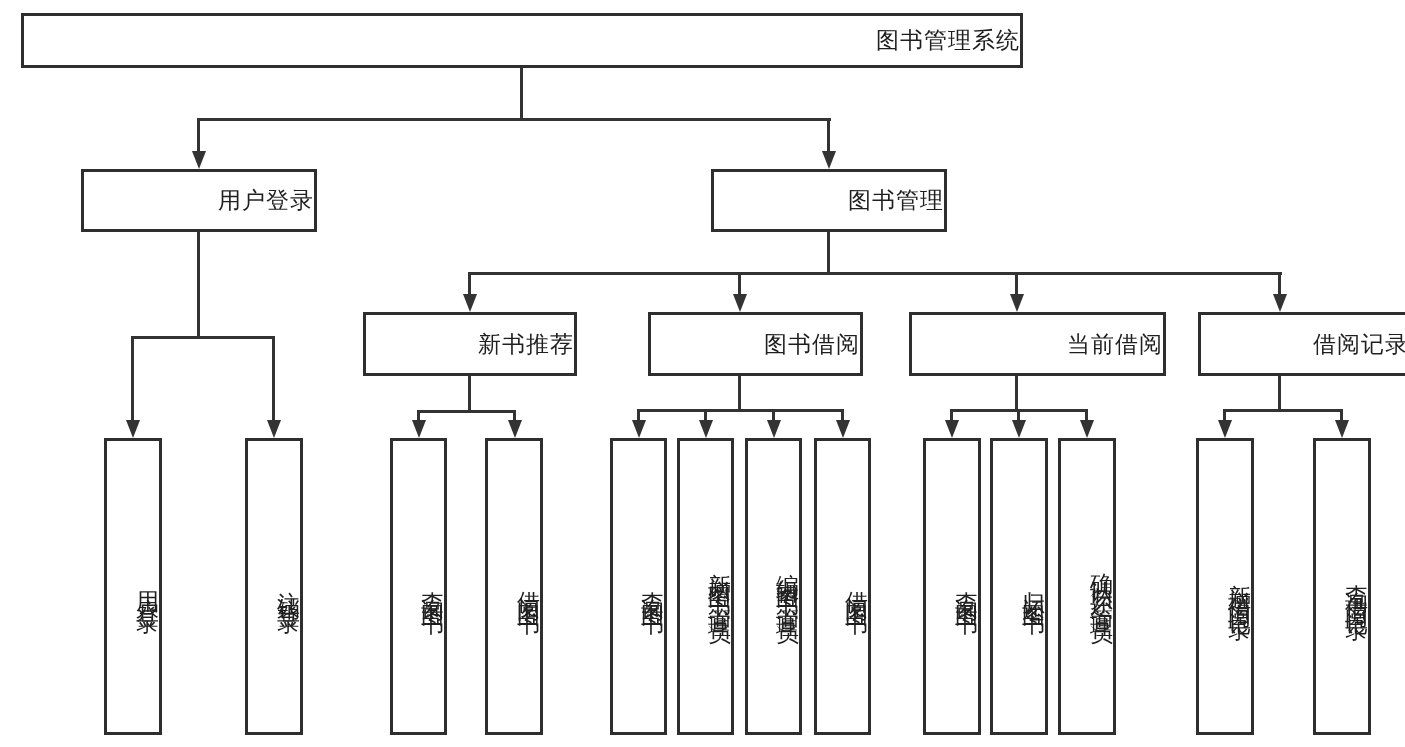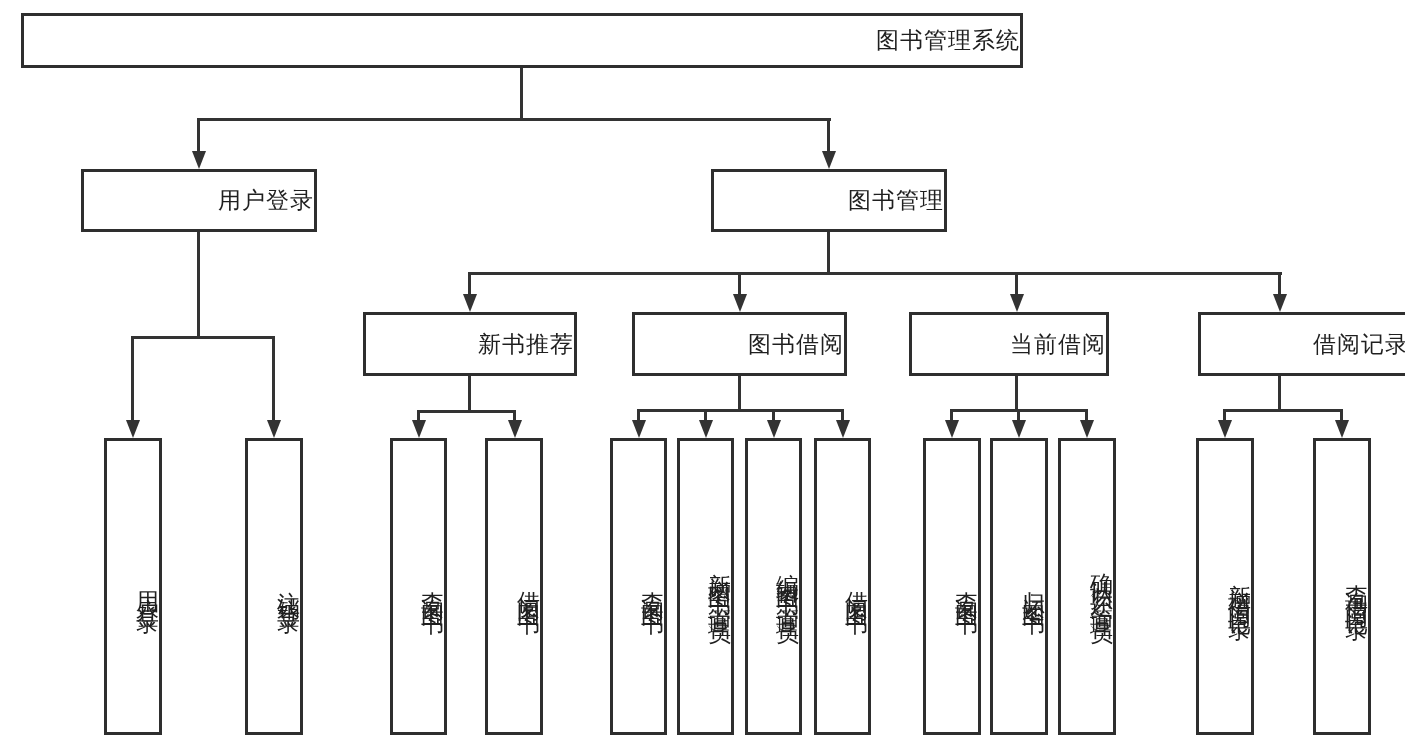--- a/index.html
+++ b/index.html
@@ -53,24 +53,24 @@
   <div class="box l2" style="left:81px;">
     <span class="hlabel">用户登录</span>
   </div>
   <div class="box l2" style="left:711px;">
     <span class="hlabel">图书管理</span>
   </div>
 
   <div class="box l3" style="left:363px;width:214px;">
     <span class="hlabel">新书推荐</span>
   </div>
-  <div class="box l3" style="left:632px;width:215px;">
+  <div class="box l3" style="left:648px;width:215px;">
     <span class="hlabel">图书借阅</span>
   </div>
-  <div class="box l3" style="left:909px;width:200px;">
+  <div class="box l3" style="left:909px;width:257px;">
     <span class="hlabel">当前借阅</span>
   </div>
   <div class="box l3" style="left:1198px;width:214px;">
     <span class="hlabel">借阅记录</span>
   </div>
 
   <div class="box leaf" style="left:104px;width:58px;">
     <span class="vtext">用户登录</span>
   </div>
   <div class="box leaf" style="left:245px;width:58px;">

